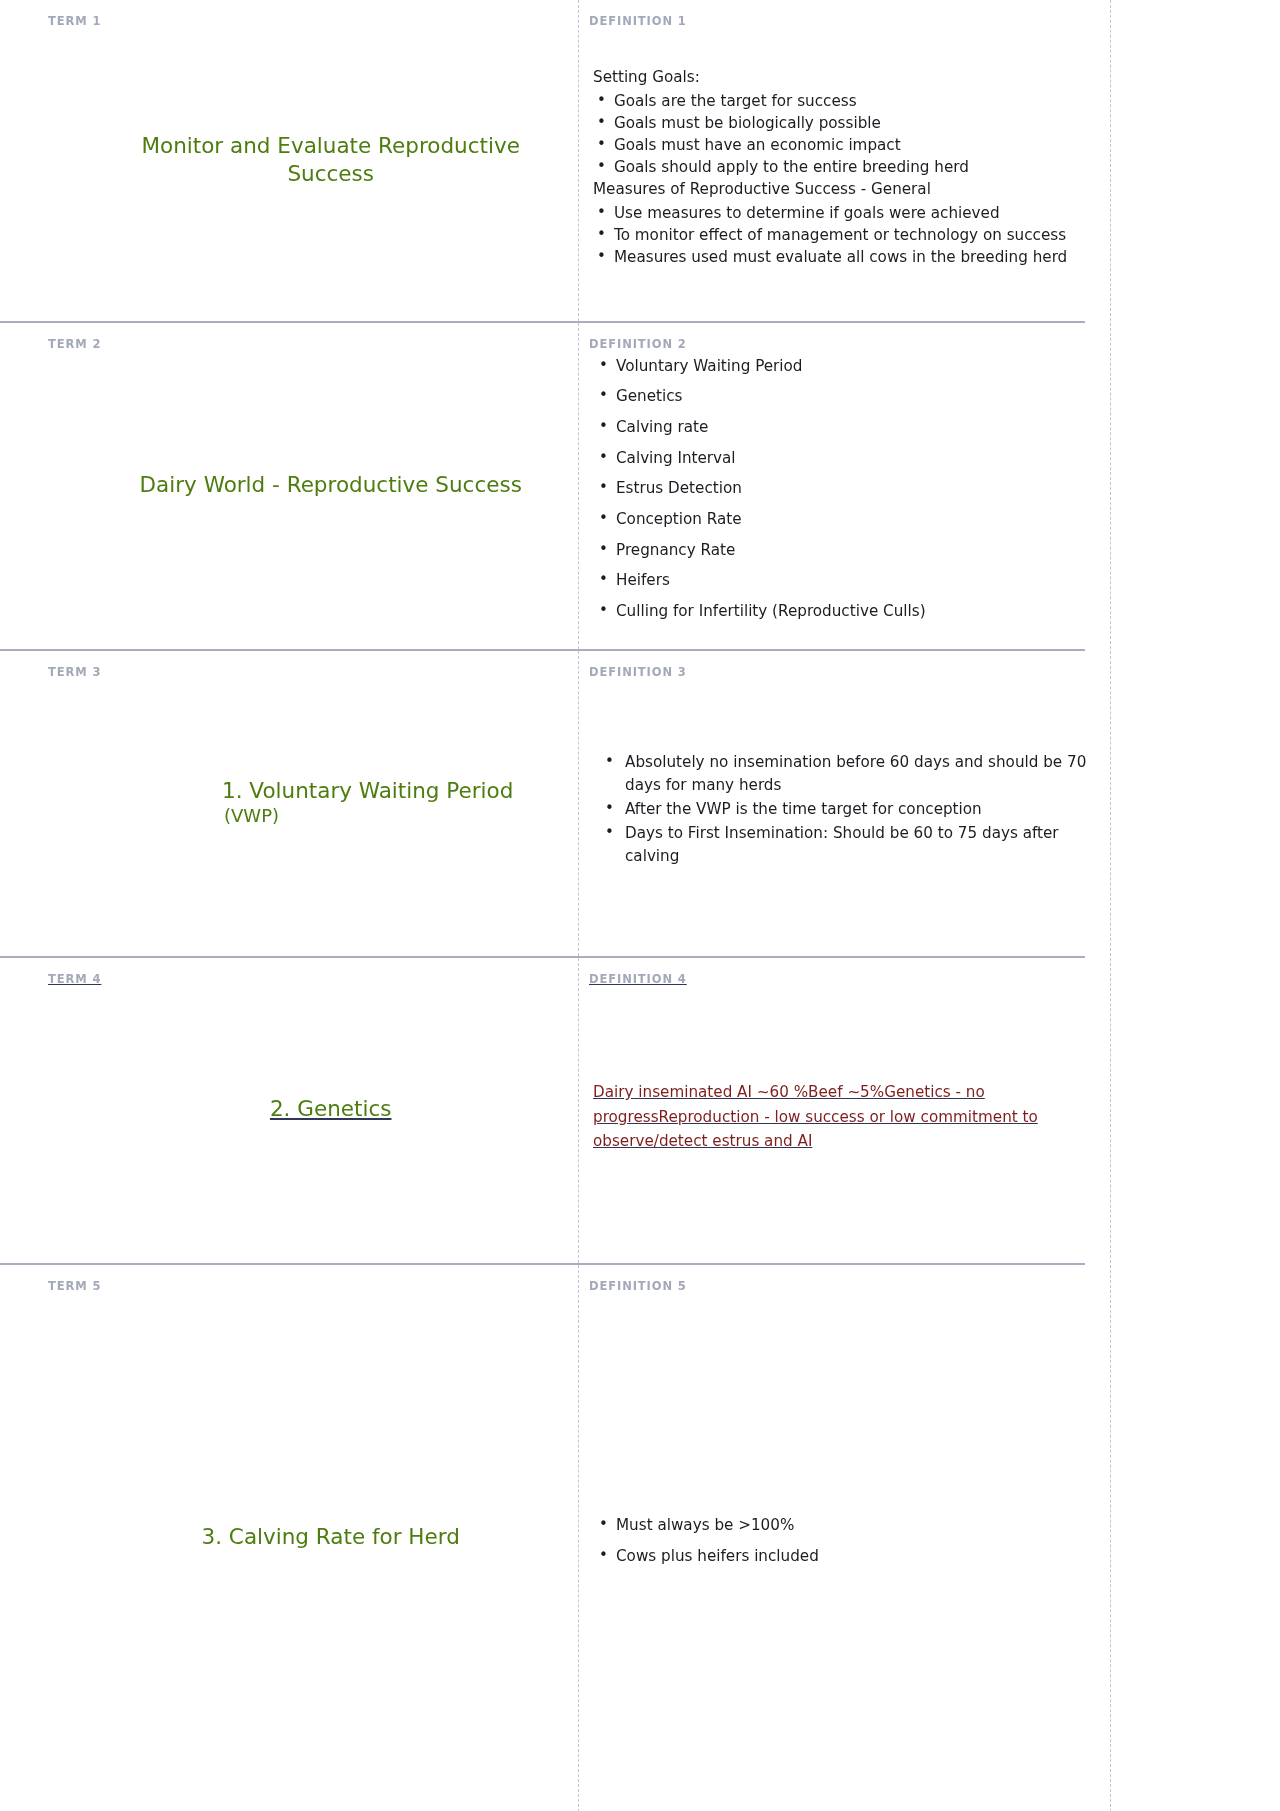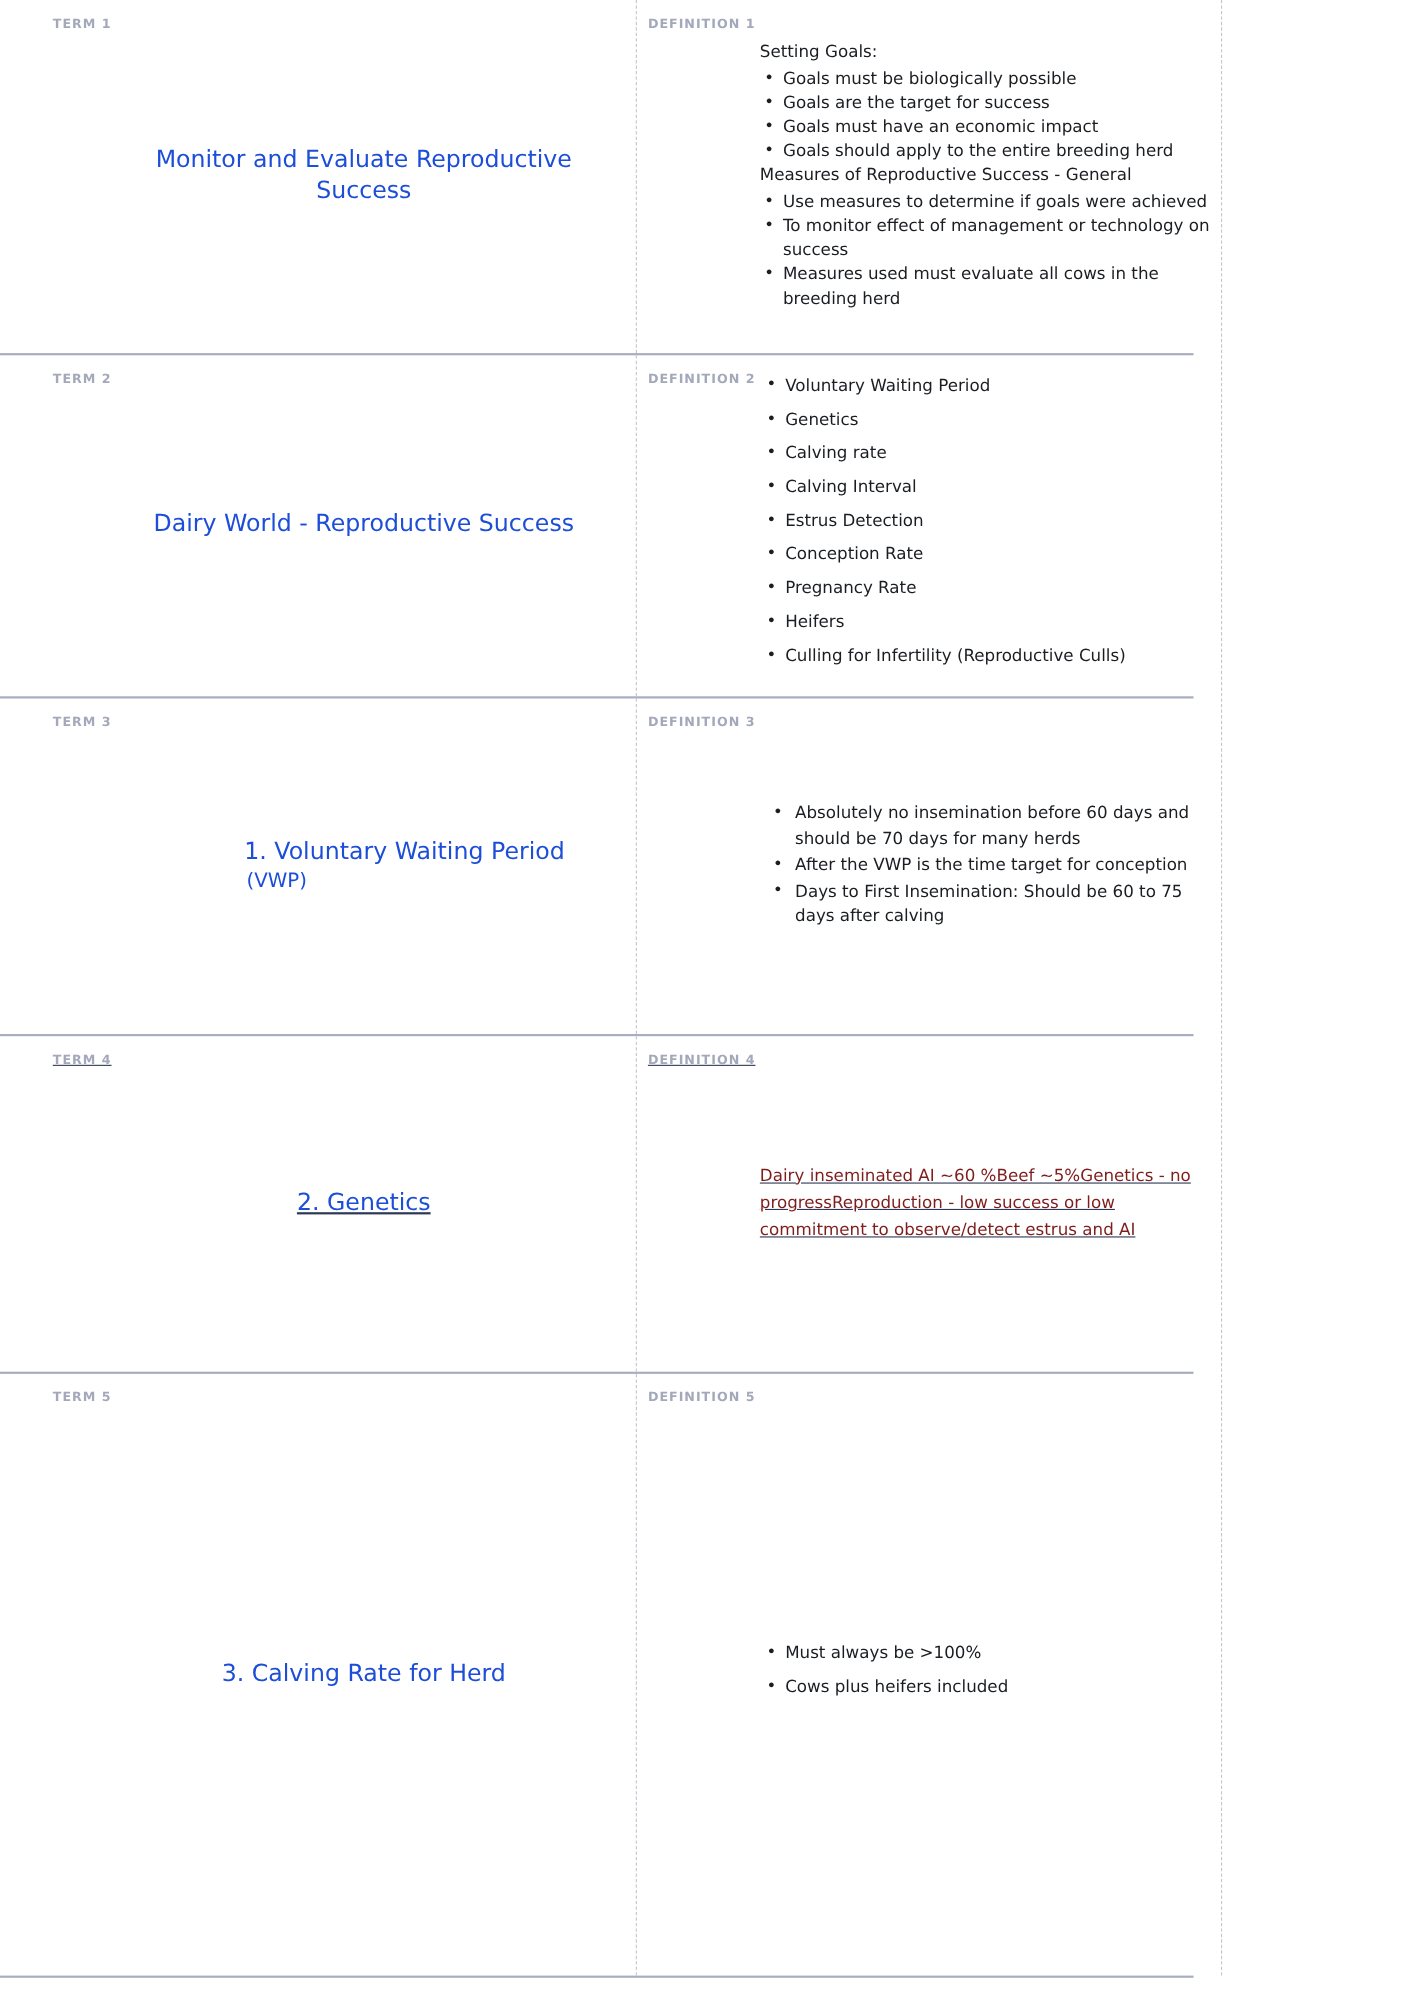--- a/index.html
+++ b/index.html
@@ -44,21 +44,21 @@
     padding: 16px 18px 18px 22px;
     display: flex;
     margin-left: 26px;
   }
   .def-col {
     width: 533px;
     flex: 0 0 533px;
     position: relative;
     padding: 16px 6px 18px 10px;
     display: flex;
-    flex-direction: row;
+    flex-direction: column;
     border-left: 1px dashed #c3c6d2;
     border-right: 1px dashed #c3c6d2;
   }
 
   .col-label {
     font-size: 11.5px;
     font-weight: bold;
     letter-spacing: 0.9px;
     color: #a3a8ba;
     text-transform: uppercase;
@@ -83,21 +83,21 @@
     flex-direction: column;
   }
   .def-inner {
     width: 100%;
     margin: auto 0;
   }
 
   .term-text {
     font-size: 21.5px;
     line-height: 1.28;
-    color: #1d4ed8;
+    color: #4d7c0f;
     font-weight: normal;
   }
   .term-text .sub {
     display: block;
     text-align: left;
     padding-left: 2px;
     font-size: 18px;
   }
   .term-text.two-line {
     text-align: left;
@@ -178,22 +178,22 @@
       <div class="term-body">
         <div class="term-text">Monitor and Evaluate Reproductive Success</div>
       </div>
     </div>
     <div class="def-col">
       <div class="col-label">DEFINITION 1</div>
       <div class="def-body">
         <div class="def-inner">
           <p class="def-lead">Setting Goals:</p>
           <ul class="def-list">
+            <li>Goals are the target for success</li>
             <li>Goals must be biologically possible</li>
-            <li>Goals are the target for success</li>
             <li>Goals must have an economic impact</li>
             <li>Goals should apply to the entire breeding herd</li>
           </ul>
           <p class="def-lead">Measures of Reproductive Success - General</p>
           <ul class="def-list">
             <li>Use measures to determine if goals were achieved</li>
             <li>To monitor effect of management or technology on success</li>
             <li>Measures used must evaluate all cows in the breeding herd</li>
           </ul>
         </div>

